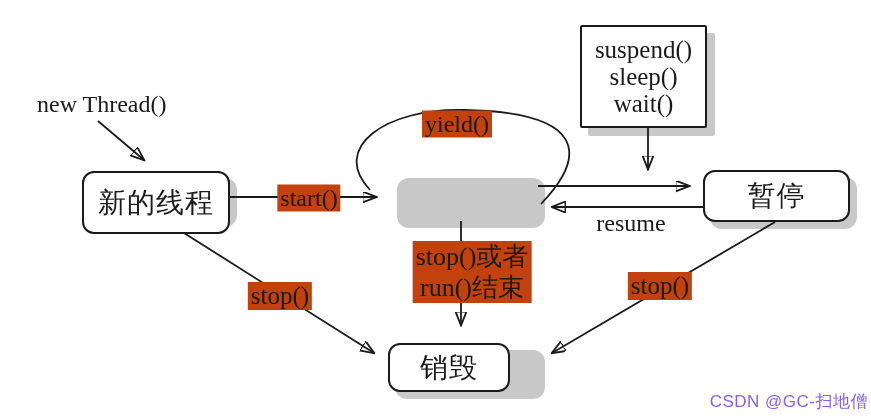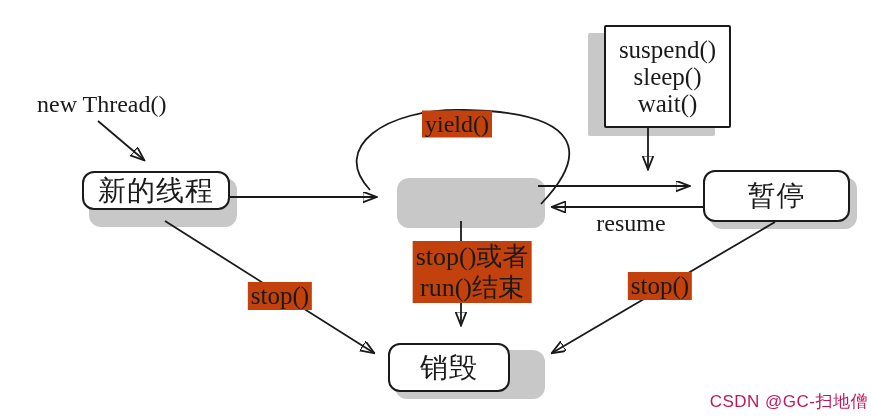--- a/index.html
+++ b/index.html
@@ -75,21 +75,21 @@
     font-size: 26px;
     line-height: 31px;
     margin-left: 17px;
   }
   #watermark {
     position: absolute;
     z-index: 2;
     right: 3px;
     top: 390px;
     font-size: 17px;
-    color: #be185d;
+    color: #8b5cf6;
     font-family: "Liberation Sans", "DejaVu Sans", sans-serif;
     letter-spacing: 0.5px;
   }
 </style>
 </head>
 <body>
 
 <div id="stage">
 
   <div class="shadow" style="left:89px;  top:178px; width:148px; height:49px;"></div>
@@ -119,41 +119,42 @@
 
     <line x1="461" y1="221" x2="461" y2="243"></line>
 
     <line x1="461" y1="303" x2="461" y2="325" marker-end="url(#ah)"></line>
 
     <line x1="165" y1="221" x2="374" y2="353" marker-end="url(#ah)"></line>
 
     <line x1="775" y1="222" x2="552" y2="353" marker-end="url(#ah)"></line>
   </svg>
 
-  <div class="node" style="left:82px; top:171px; width:148px; height:39px;">
+  <div class="node" style="left:82px; top:171px; width:148px; height:63px;">
     <span>新的线程</span>
   </div>
 
 
   <div class="node" style="left:703px; top:170px; width:147px; height:52px;">
     <span>暂停</span>
   </div>
 
   <div class="node" style="left:388px; top:343px; width:122px; height:49px;">
     <span>销毁</span>
   </div>
 
-  <div class="node square" style="left:580px; top:25px; width:127px; height:103px;margin-left:24px;">
+  <div class="node square" style="left:580px; top:25px; width:127px; height:103px;">
     <div>suspend()</div>
     <div>sleep()</div>
     <div>wait()</div>
   </div>
 
   <div class="lbl plain nobg" style="left:34px; top:91px;">new Thread()</div>
 
+  <div class="lbl" style="left:309px; top:198px;">start()</div>
 
   <div class="lbl" style="left:457px; top:124px;">yield()</div>
 
   <div class="lbl nobg" style="left:631px; top:223px;">resume</div>
 
   <div class="lbl two-line" style="left:455px; top:272px;">
     <div>stop()或者</div>
     <div>run()结束</div>
   </div>
 

